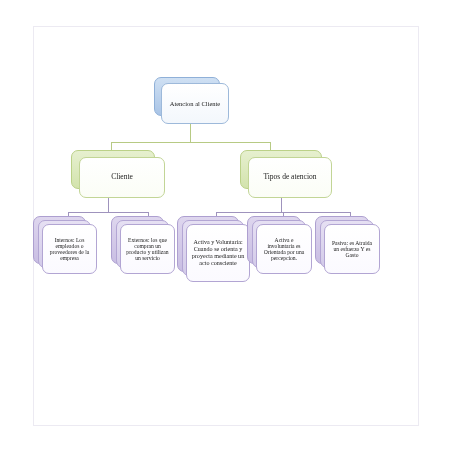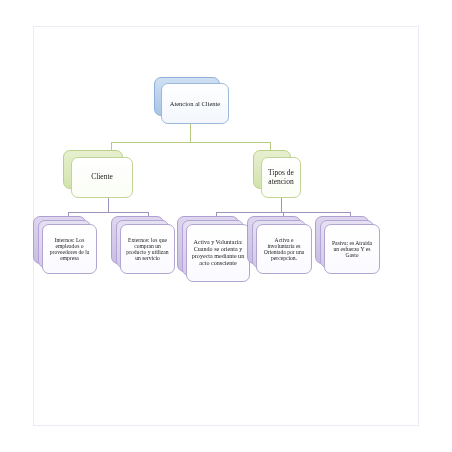--- a/index.html
+++ b/index.html
@@ -135,28 +135,28 @@
   <div class="conn v conn-purple" style="left:283px; top:212px; height:12px;"></div>
   <div class="conn v conn-purple" style="left:350px; top:212px; height:12px;"></div>
 
   <div class="node node-blue" style="left:161px; top:83px; width:68px; height:41px;">
     <div class="card back1"></div>
     <div class="card front">
       <span class="card-text t-root">Atencion al Cliente</span>
     </div>
   </div>
 
-  <div class="node node-green" style="left:71px; top:157px; width:62px; height:41px;">
+  <div class="node node-green" style="left:79px; top:157px; width:86px; height:41px;">
     <div class="card back1"></div>
     <div class="card front">
       <span class="card-text t-lvl2">Cliente</span>
     </div>
   </div>
 
-  <div class="node node-green" style="left:261px; top:157px; width:40px; height:41px;">
+  <div class="node node-green" style="left:248px; top:157px; width:84px; height:41px;">
     <div class="card back1"></div>
     <div class="card front">
       <span class="card-text t-lvl2">Tipos de atencion</span>
     </div>
   </div>
 
   <div class="node node-purple" style="left:42px; top:224px; width:55px; height:50px;">
     <div class="card back2"></div>
     <div class="card back1"></div>
     <div class="card front">

